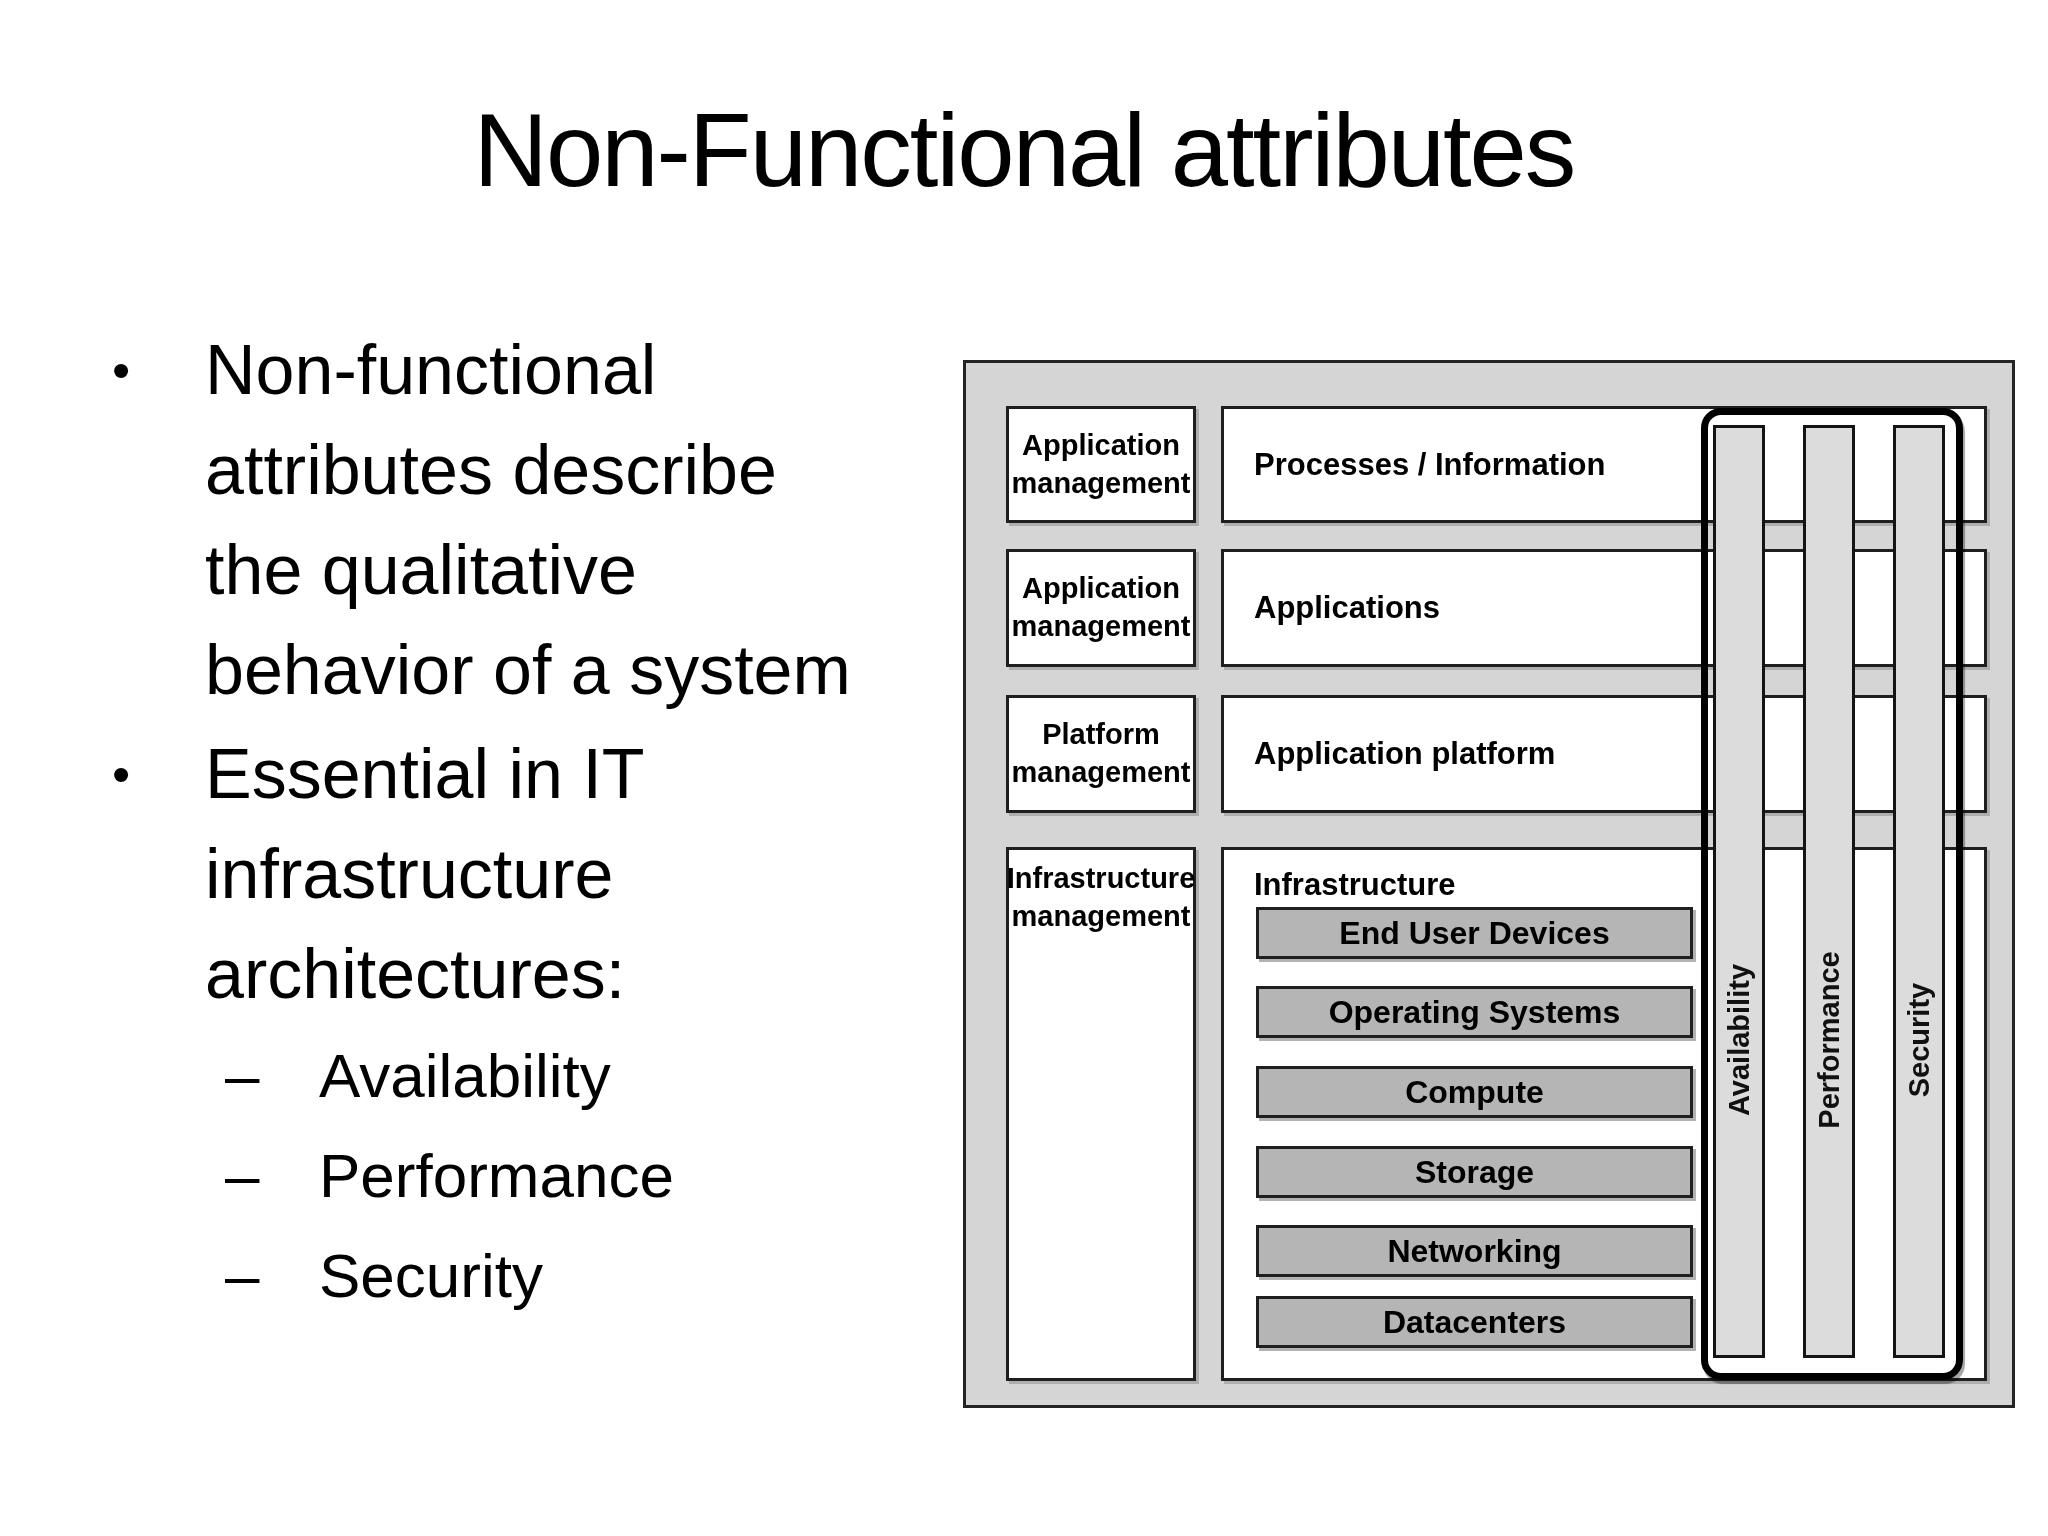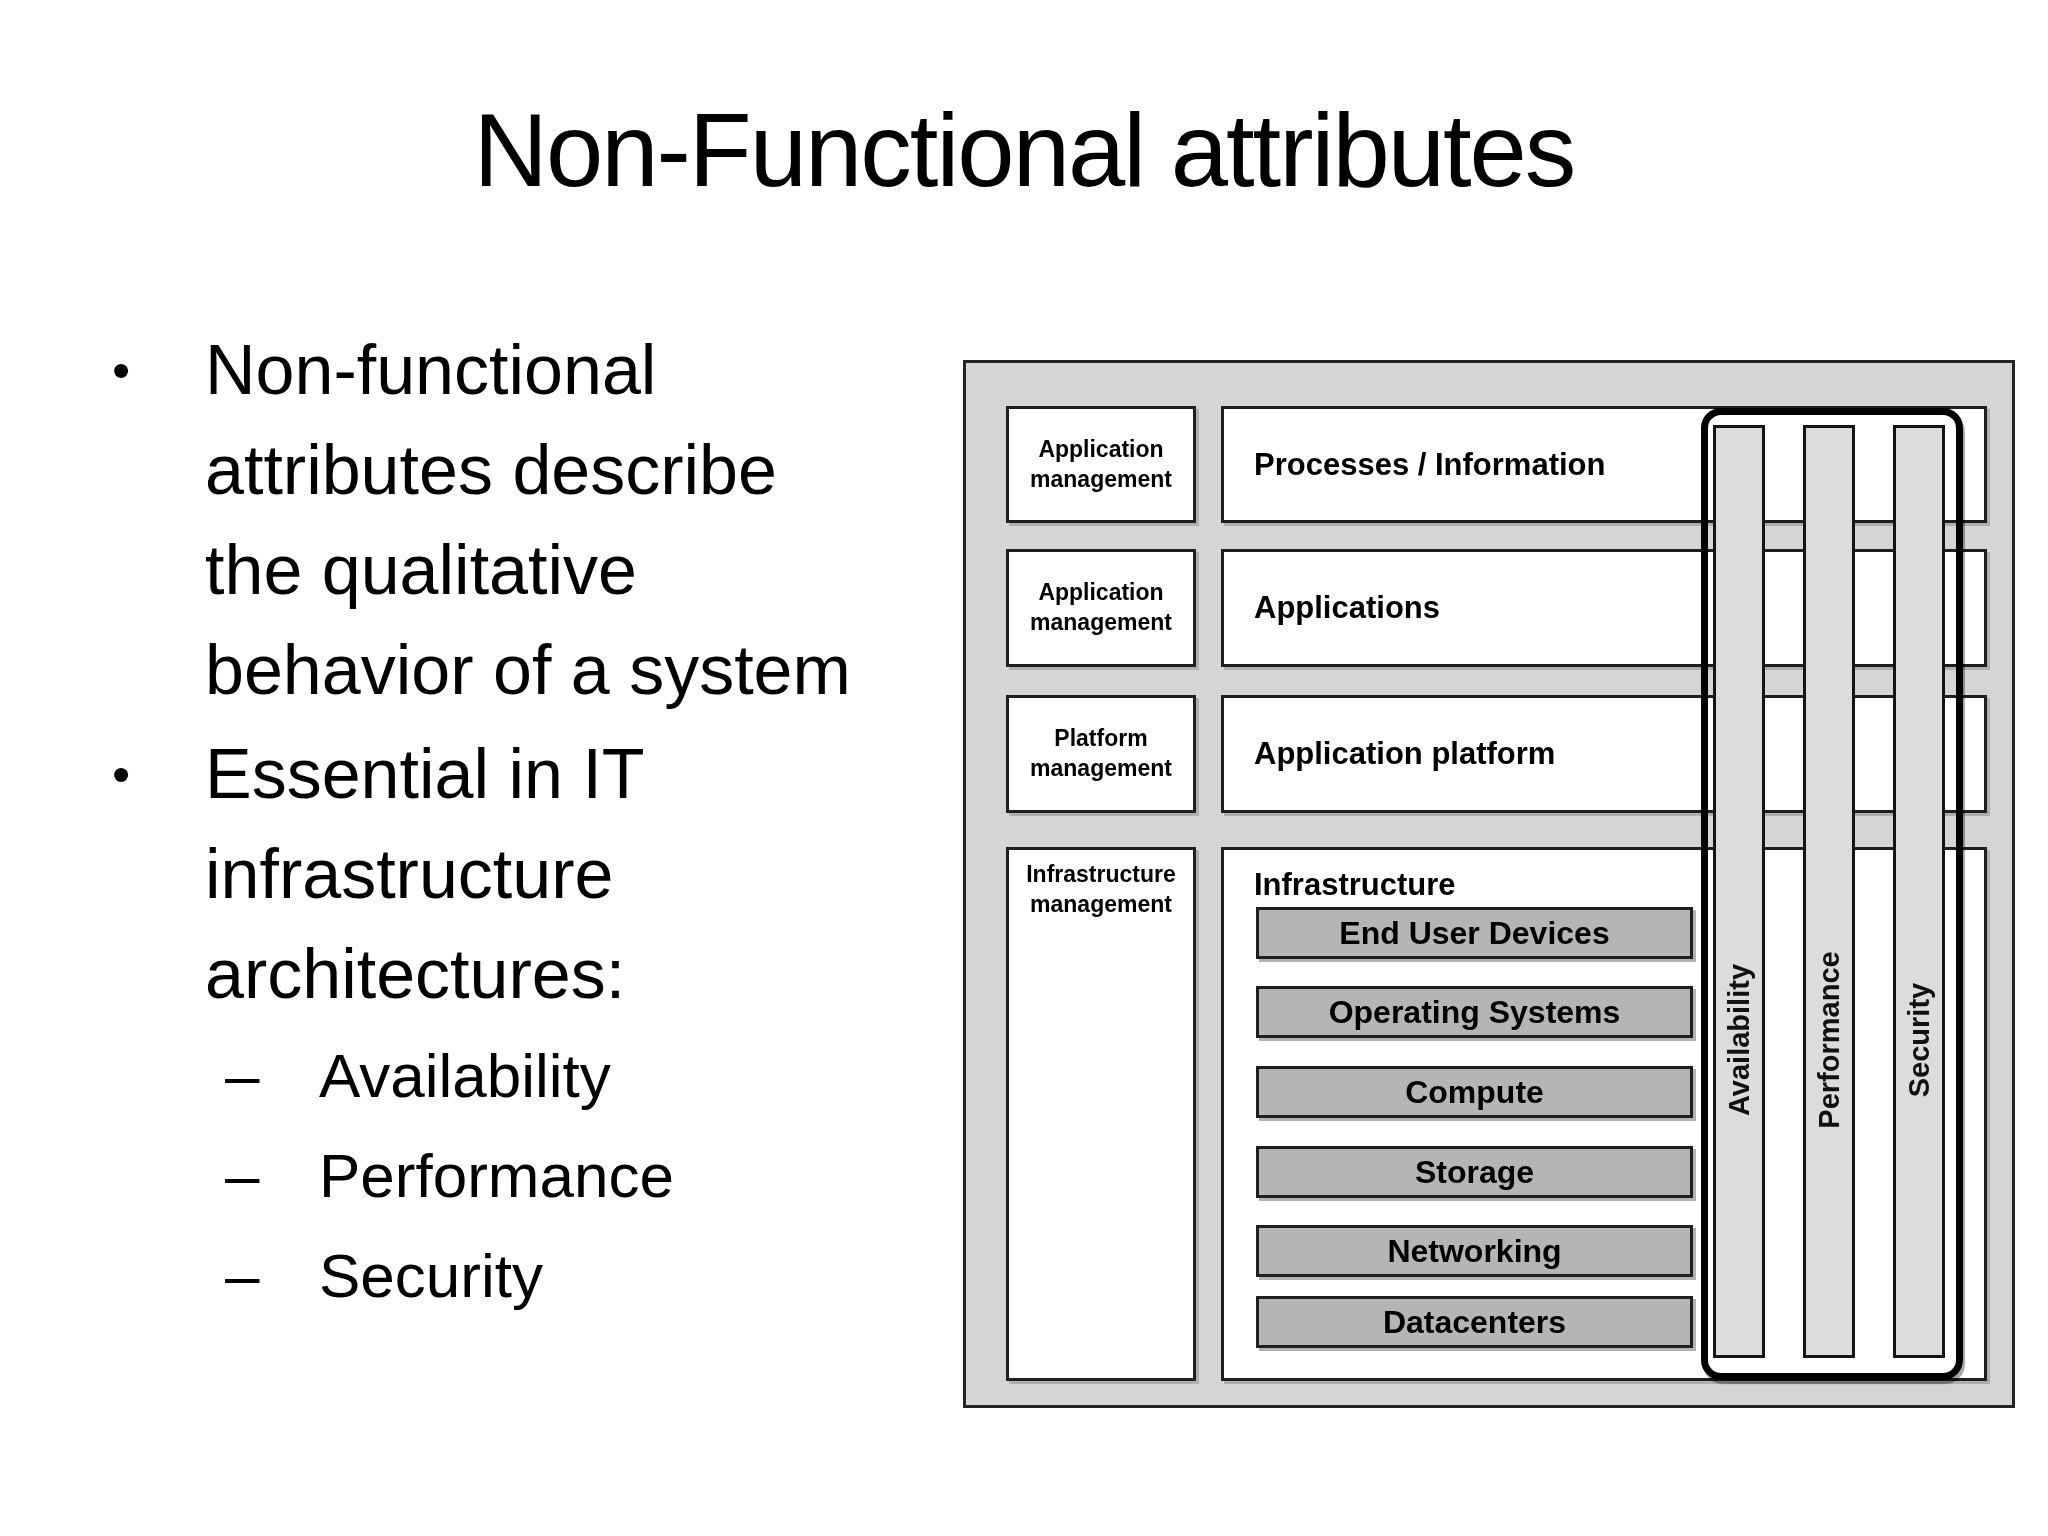--- a/index.html
+++ b/index.html
@@ -79,21 +79,21 @@
   .mgmt-box, .layer-box {
     position: absolute;
     background: #ffffff;
     border: 3px solid #1f1f1f;
     box-shadow: 3px 3px 0 rgba(0,0,0,0.18);
   }
   .mgmt-box {
     left: 40px; width: 190px;
     display: flex; align-items: center; justify-content: center;
     text-align: center;
-    font-weight: bold; font-size: 23px; line-height: 1.3;
+    font-weight: bold; font-size: 29px; line-height: 1.3;
     padding: 4px;
   }
   .m1 { top: 43px;  height: 117px; }
   .m2 { top: 186px; height: 118px; }
   .m3 { top: 332px; height: 118px; }
   .m4 { top: 484px; height: 534px; align-items: flex-start; padding-top: 10px; }
 
   .layer-box { left: 255px; width: 766px; }
   .r1 { top: 43px;  height: 117px; }
   .r2 { top: 186px; height: 118px; padding-left: 42px; }

